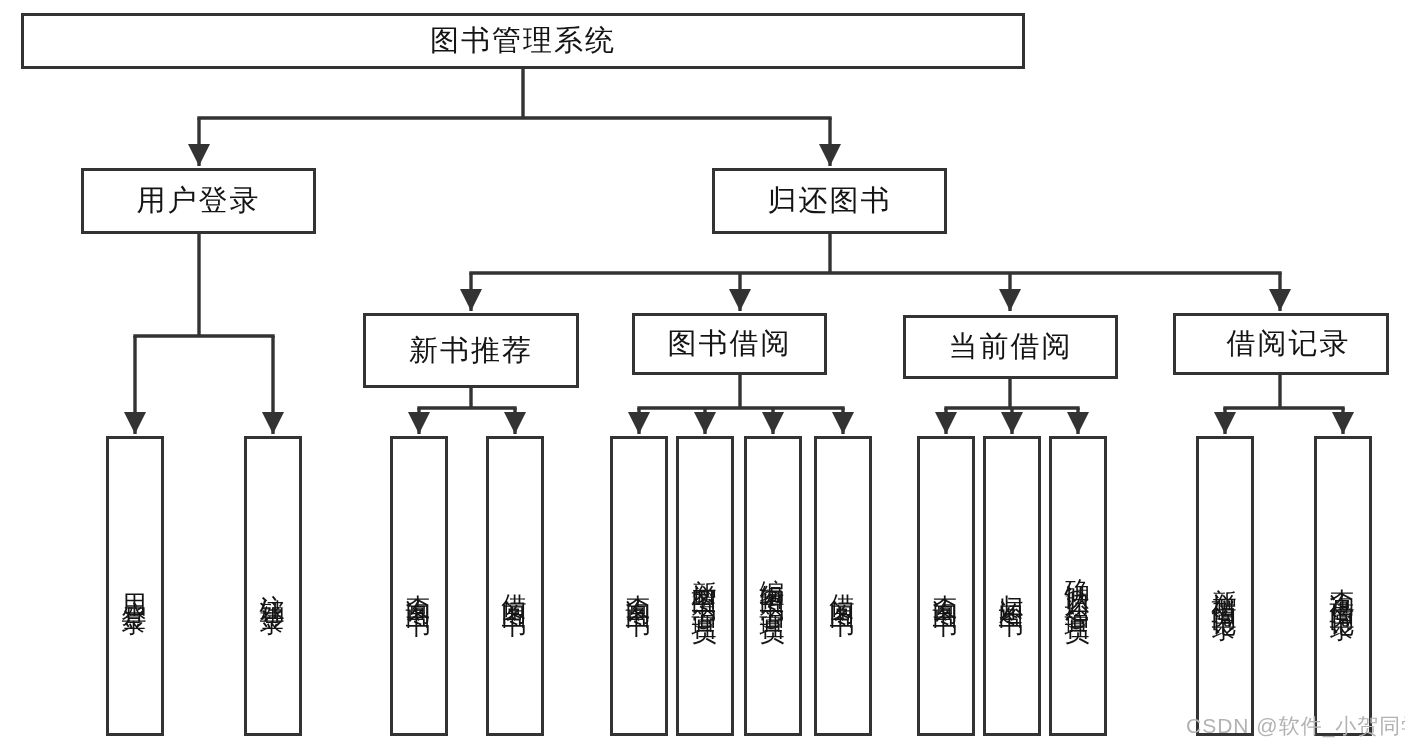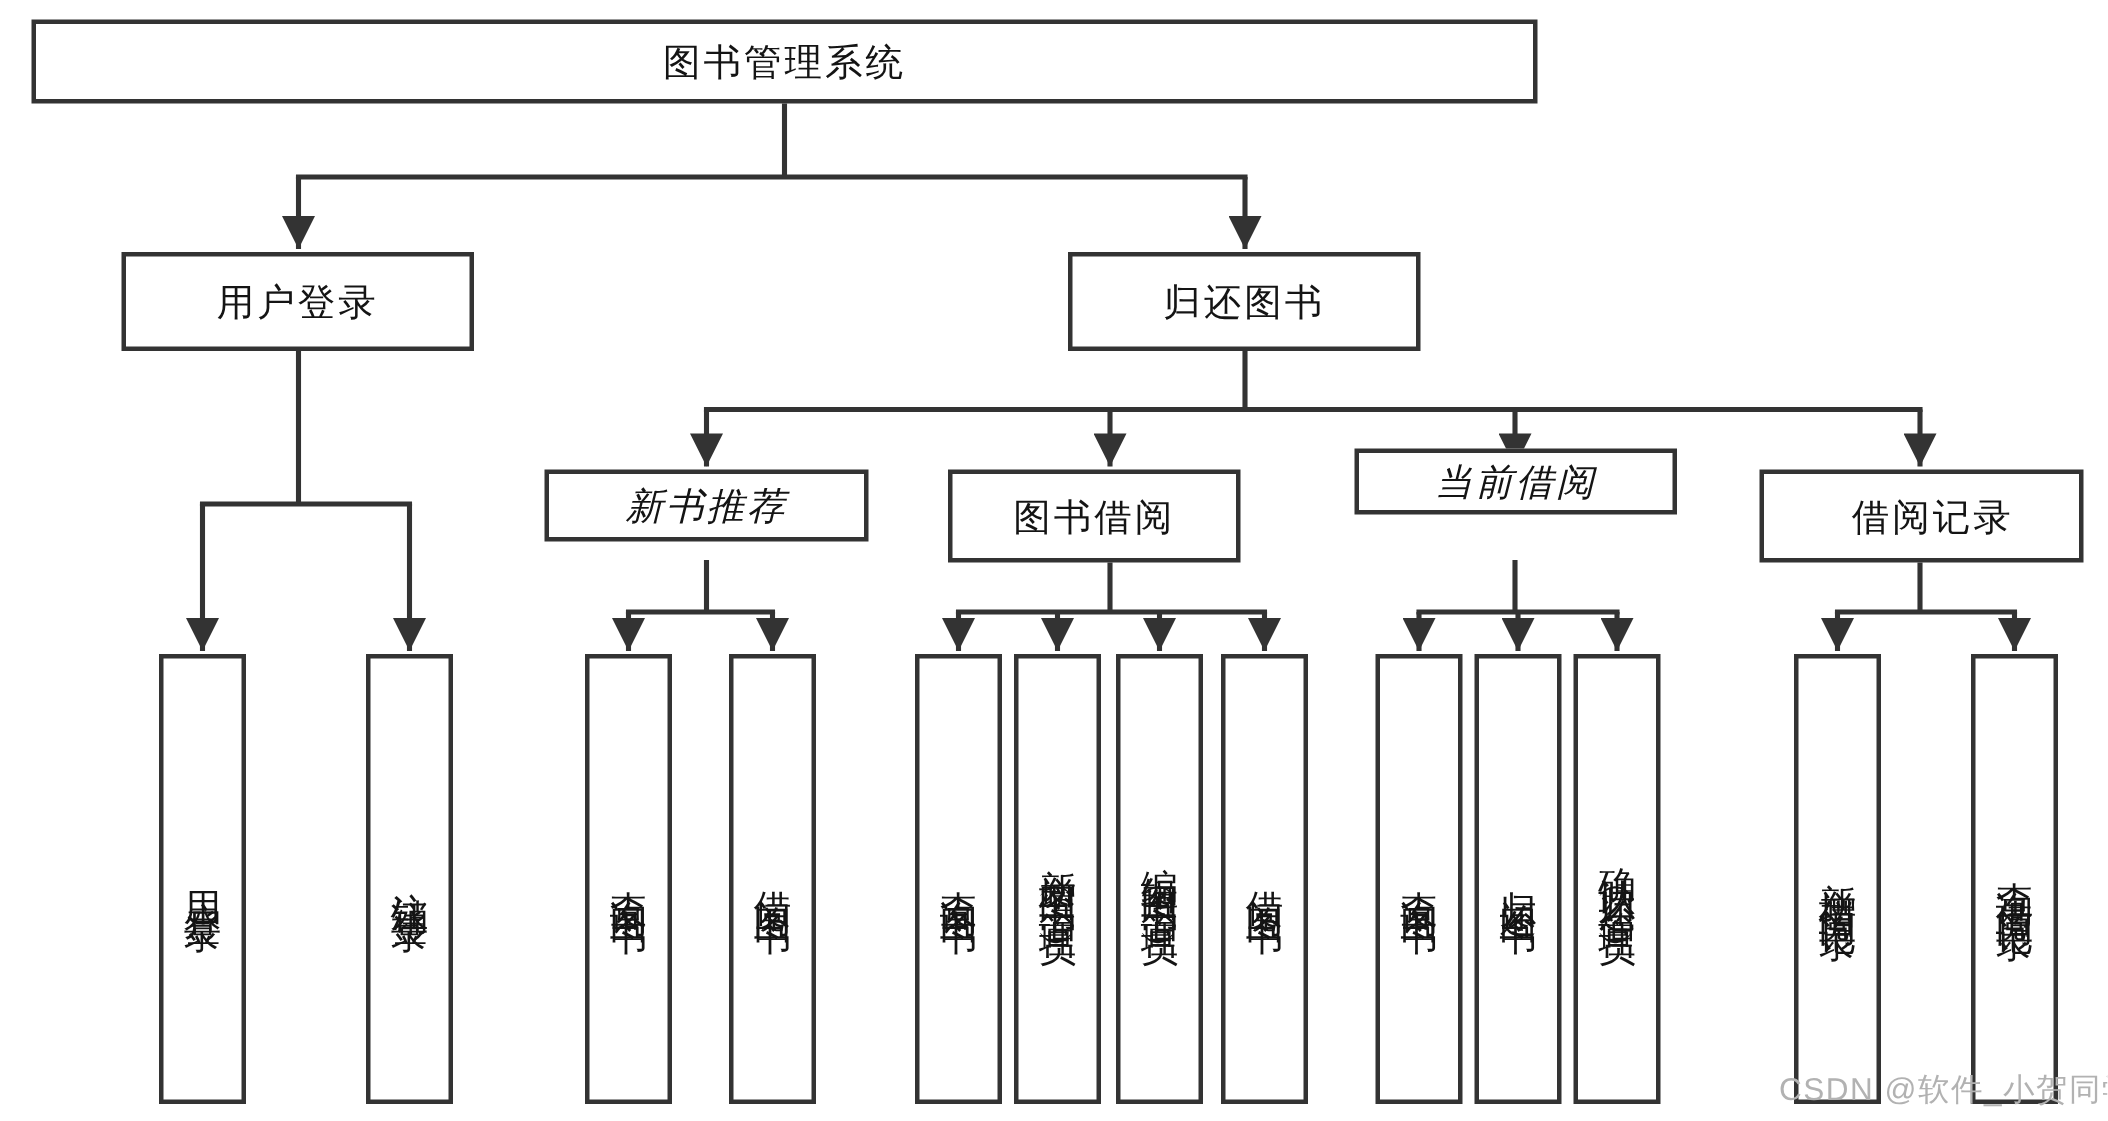--- a/index.html
+++ b/index.html
@@ -22,21 +22,21 @@
     position: absolute;
     background: #ffffff;
     border: 3px solid #333333;
     box-sizing: border-box;
     display: flex;
     align-items: center;
     justify-content: center;
     color: #141414;
     z-index: 2;
   }
-  .h-label { font-size: 25px; letter-spacing: 2px; white-space: nowrap; }
+  .h-label { font-size: 29px; letter-spacing: 2px; white-space: nowrap; }
   .v-label {
     writing-mode: vertical-rl;
     text-orientation: mixed;
     font-size: 25px;
     letter-spacing: 6px;
     white-space: nowrap;
   }
   .watermark {
     position: absolute;
     left: 1186px;
@@ -94,23 +94,23 @@
       <path d="M1225 408 V434" marker-end="url(#arrowhead)"></path>
       <path d="M1343 408 V434" marker-end="url(#arrowhead)"></path>
     </g>
   </svg>
 
   <div class="node h-label" style="left:21px; top:13px; width:1004px; height:56px;">图书管理系统</div>
 
   <div class="node h-label" style="left:81px; top:168px; width:235px; height:66px;">用户登录</div>
   <div class="node h-label" style="left:712px; top:168px; width:235px; height:66px;">归还图书</div>
 
-  <div class="node h-label" style="left:363px; top:313px; width:216px; height:48px;font-style:italic;">新书推荐</div>
+  <div class="node h-label" style="left:363px; top:313px; width:216px; height:75px;">新书推荐</div>
   <div class="node h-label" style="left:632px; top:313px; width:195px; height:62px;">图书借阅</div>
-  <div class="node h-label" style="left:903px; top:299px; width:215px; height:44px;font-style:italic;">当前借阅</div>
+  <div class="node h-label" style="left:903px; top:315px; width:215px; height:64px;">当前借阅</div>
   <div class="node h-label" style="left:1173px; top:313px; width:216px; height:62px;padding-left:15px;">借阅记录</div>
 
   <div class="node v-label" style="left:106px; top:436px; width:58px; height:300px;">用户登录</div>
   <div class="node v-label" style="left:244px; top:436px; width:58px; height:300px;">注销登录</div>
 
   <div class="node v-label" style="left:390px; top:436px; width:58px; height:300px;">查询图书</div>
   <div class="node v-label" style="left:486px; top:436px; width:58px; height:300px;">借阅图书</div>
 
   <div class="node v-label" style="left:610px; top:436px; width:58px; height:300px;">查询图书</div>
   <div class="node v-label" style="left:676px; top:436px; width:58px; height:300px;">新增图书（管理员）</div>

